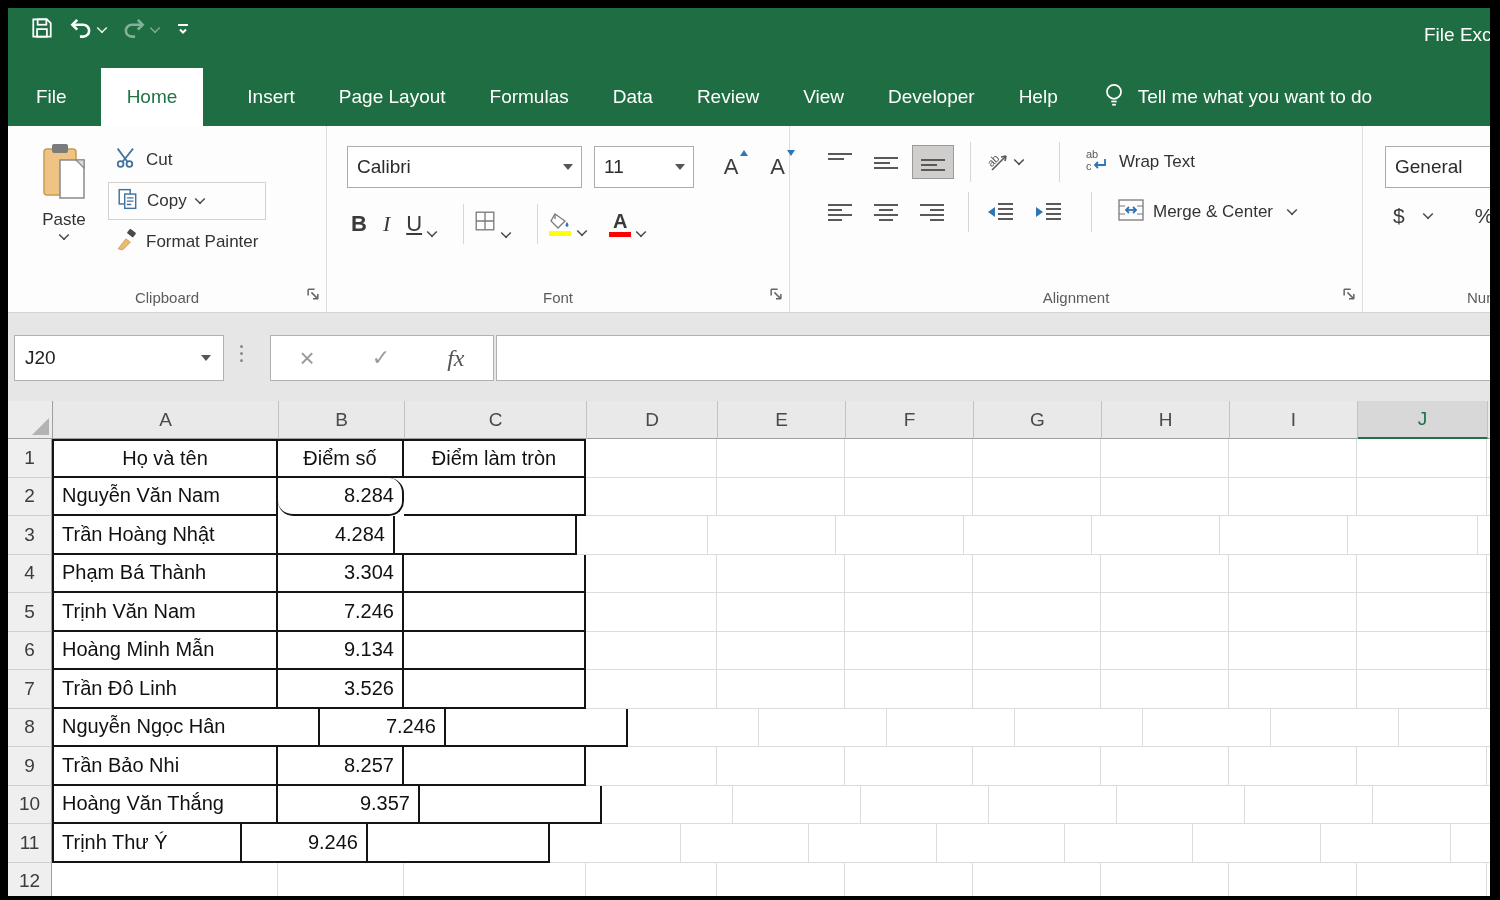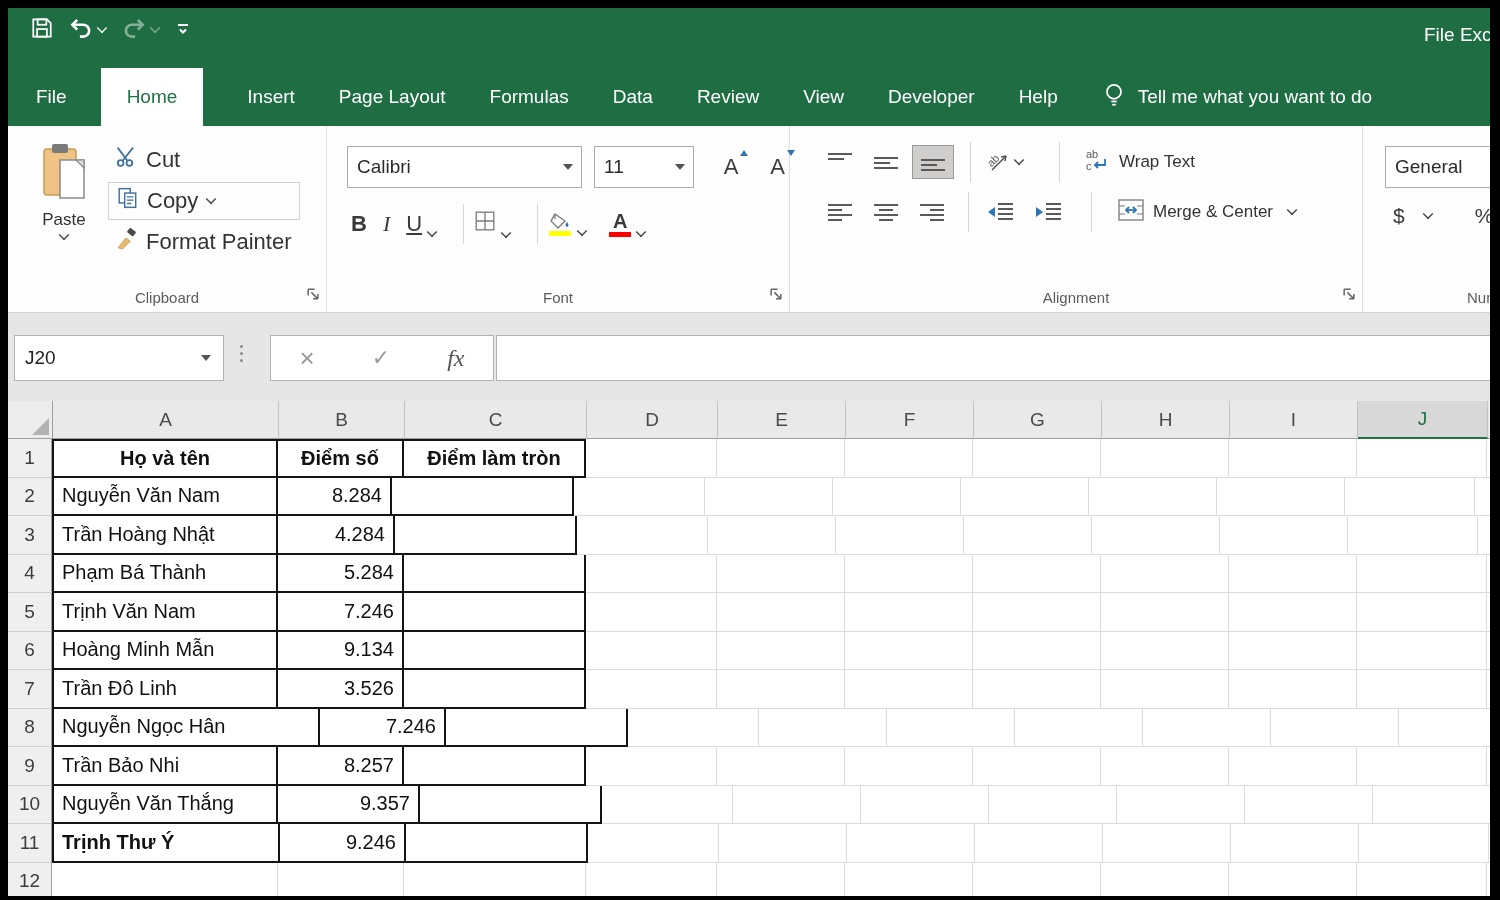--- a/index.html
+++ b/index.html
@@ -30,21 +30,21 @@
   .chev.w{border-color:#e8f1ea;}
   .tri{width:0;height:0;border-left:5px solid transparent;border-right:5px solid transparent;border-top:6px solid #555;}
   .vdiv{width:1px;background:#d8d6d4;height:40px;margin:0 10px;}
 
   
   .g-clip{width:318px;}
   .clipwrap{display:flex;padding:16px 0 0 16px;}
   .paste{display:flex;flex-direction:column;align-items:center;width:80px;gap:4px;cursor:default;}
   .paste .lbl{font-size:17px;color:#333;}
   .clipacts{display:flex;flex-direction:column;margin-left:4px;gap:4px;}
-  .act{display:flex;align-items:center;gap:8px;font-size:22px;color:#333;height:36px;padding:0 8px;}
+  .act{display:flex;align-items:center;gap:8px;font-size:17px;color:#333;height:36px;padding:0 8px;}
   .act.boxed{border:1px solid #d3d1d0;}
 
   
   .g-font{width:462px;}
   .frow1{display:flex;align-items:center;padding:20px 0 0 20px;gap:12px;}
   .combo{height:40px;background:#fff;border:1px solid #aeabab;display:flex;align-items:center;
          justify-content:space-between;padding:0 8px 0 9px;font-size:19px;color:#2b2b2b;}
   .combo.name{width:220px;}
   .combo.size{width:82px;}
   .fbtn{font-size:22px;color:#3d3d3d;position:relative;padding:0 4px;cursor:default;}
@@ -93,21 +93,21 @@
   .colh{flex:none;background:#eae9e9;border-right:1px solid #c3c2c2;border-bottom:1px solid #9f9f9f;
         display:flex;align-items:center;justify-content:center;font-size:19px;color:#4a4a4a;box-sizing:border-box;}
   .colh.selcol{background:#d8d8d8;border-bottom:2px solid #217346;color:#217346;}
   .rowh{width:44px;flex:none;background:#efefef;border-right:1px solid #9f9f9f;border-bottom:1px solid #cfcfcf;
         display:flex;align-items:center;justify-content:center;font-size:19px;color:#3c3c3c;box-sizing:border-box;}
   .cell{flex:none;box-sizing:border-box;border-right:1px solid #dcdcdc;border-bottom:1px solid #dcdcdc;
         display:flex;align-items:center;font-size:20px;color:#111;background:#fff;overflow:hidden;white-space:nowrap;}
   .cell.tbl{border-right:2px solid #141414;border-bottom:2px solid #141414;}
   .cell.tbl.bl{border-left:2px solid #141414;}
   .cell.tbl.bt{border-top:2px solid #141414;}
-  .cell.th{font-weight:bold;justify-content:center;}
+  .cell.th{font-weight:normal;justify-content:center;}
   .cell.nm{padding-left:8px;text-align:right;}
   .cell.sc{justify-content:flex-end;padding-right:8px;}
   .filler{flex:1;border-bottom:1px solid #dcdcdc;}
   .filler.h{background:#eae9e9;border-bottom:1px solid #9f9f9f;}
 
   
   .wm{position:absolute;right:16px;bottom:26px;display:flex;align-items:center;gap:10px;z-index:5;}
   .wm .txt{font-size:35px;font-weight:800;color:#e01e25;letter-spacing:.5px;white-space:nowrap;transform:scaleY(1.08);}
   .wm .txt .sfx{color:#8f1418;}
 </style>
@@ -457,21 +457,21 @@
         <div class="cell" style="width: 128px;"></div>
         <div class="cell" style="width: 128px;"></div>
         <div class="cell" style="width: 128px;"></div>
         <div class="cell" style="width: 128px;"></div>
         <div class="cell" style="width: 130px;"></div>
         <div class="filler"></div>
       </div>
       <div class="srow">
         <div class="rowh">2</div>
         <div class="cell tbl bl nm" style="width: 226px;">Nguyễn Văn Nam</div>
-        <div class="cell tbl sc" style="width: 114px;">8.284</div>
+        <div class="cell tbl sc" style="width: 126px; border-radius: 15px;">8.284</div>
         <div class="cell tbl" style="width: 182px;"></div>
         <div class="cell" style="width: 131px;"></div>
         <div class="cell" style="width: 128px;"></div>
         <div class="cell" style="width: 128px;"></div>
         <div class="cell" style="width: 128px;"></div>
         <div class="cell" style="width: 128px;"></div>
         <div class="cell" style="width: 128px;"></div>
         <div class="cell" style="width: 130px;"></div>
         <div class="filler"></div>
       </div>
@@ -485,21 +485,21 @@
         <div class="cell" style="width: 128px;"></div>
         <div class="cell" style="width: 128px;"></div>
         <div class="cell" style="width: 128px;"></div>
         <div class="cell" style="width: 128px;"></div>
         <div class="cell" style="width: 130px;"></div>
         <div class="filler"></div>
       </div>
       <div class="srow">
         <div class="rowh">4</div>
         <div class="cell tbl bl nm" style="width: 226px;">Phạm Bá Thành</div>
-        <div class="cell tbl sc" style="width: 126px;">5.284</div>
+        <div class="cell tbl sc" style="width: 126px;">3.304</div>
         <div class="cell tbl" style="width: 182px;"></div>
         <div class="cell" style="width: 131px;"></div>
         <div class="cell" style="width: 128px;"></div>
         <div class="cell" style="width: 128px;"></div>
         <div class="cell" style="width: 128px;"></div>
         <div class="cell" style="width: 128px;"></div>
         <div class="cell" style="width: 128px;"></div>
         <div class="cell" style="width: 130px;"></div>
         <div class="filler"></div>
       </div>
@@ -568,35 +568,35 @@
         <div class="cell" style="width: 128px;"></div>
         <div class="cell" style="width: 128px;"></div>
         <div class="cell" style="width: 128px;"></div>
         <div class="cell" style="width: 128px;"></div>
         <div class="cell" style="width: 128px;"></div>
         <div class="cell" style="width: 130px;"></div>
         <div class="filler"></div>
       </div>
       <div class="srow">
         <div class="rowh">10</div>
-        <div class="cell tbl bl nm" style="width: 226px;">Nguyễn Văn Thắng</div>
+        <div class="cell tbl bl nm" style="width: 226px;">Hoàng Văn Thắng</div>
         <div class="cell tbl sc" style="width: 142px;">9.357</div>
         <div class="cell tbl" style="width: 182px;"></div>
         <div class="cell" style="width: 131px;"></div>
         <div class="cell" style="width: 128px;"></div>
         <div class="cell" style="width: 128px;"></div>
         <div class="cell" style="width: 128px;"></div>
         <div class="cell" style="width: 128px;"></div>
         <div class="cell" style="width: 128px;"></div>
         <div class="cell" style="width: 130px;"></div>
         <div class="filler"></div>
       </div>
       <div class="srow">
         <div class="rowh">11</div>
-        <div class="cell tbl bl nm" style="width: 228px; font-weight: bold;">Trịnh Thư Ý</div>
+        <div class="cell tbl bl nm" style="width: 190px;">Trịnh Thư Ý</div>
         <div class="cell tbl sc" style="width: 126px;">9.246</div>
         <div class="cell tbl" style="width: 182px;"></div>
         <div class="cell" style="width: 131px;"></div>
         <div class="cell" style="width: 128px;"></div>
         <div class="cell" style="width: 128px;"></div>
         <div class="cell" style="width: 128px;"></div>
         <div class="cell" style="width: 128px;"></div>
         <div class="cell" style="width: 128px;"></div>
         <div class="cell" style="width: 130px;"></div>
         <div class="filler"></div>

